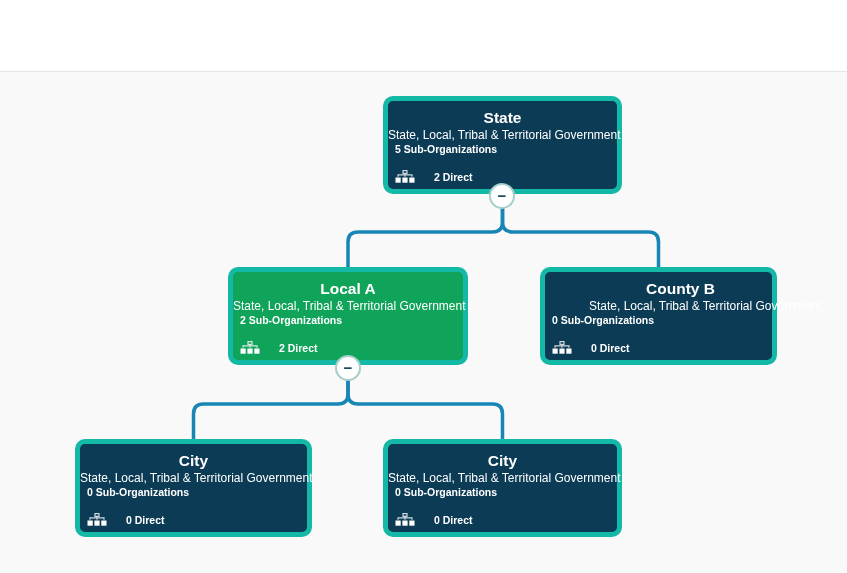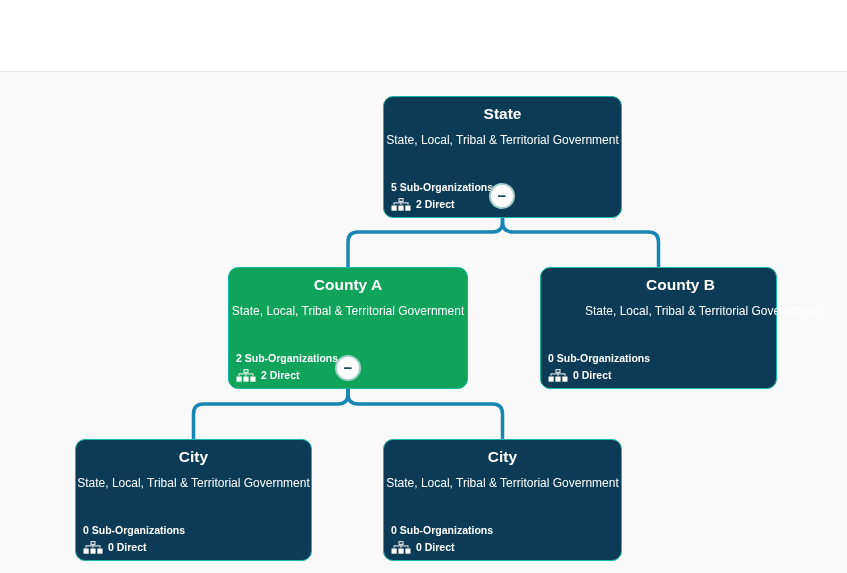--- a/index.html
+++ b/index.html
@@ -31,38 +31,38 @@
     background: #f9f9f9; border-top: 1px solid #e3e6e6; z-index: 0;
   }
 
   .connector-layer {
     position: absolute; left: 0; top: 0; width: 847px; height: 573px;
     z-index: 1; pointer-events: none;
   }
 
   
   .node {
-    position: absolute; width: 239px; height: 122px; border-radius: 10px;
-    border: 1px solid #14b8a6; color: #ffffff; z-index: 2; cursor: pointer;
+    position: absolute; width: 239px; height: 98px; border-radius: 10px;
+    border: 5px solid #14b8a6; color: #ffffff; z-index: 2; cursor: pointer;
   }
   .node.navy { background: #0c3b55; }
   .node.green { background: #10a35a; }
   .node-title {
     text-align: center; font-size: 15.5px; font-weight: bold;
     padding-top: 7px; line-height: 20px; white-space: nowrap;
   }
   .node-cat {
-    text-align: center; font-size: 12px; margin-top: 9px;
+    text-align: center; font-size: 12px; 
     line-height: 15px; white-space: nowrap;
   }
   .node-stats {
     position: absolute; left: 7px; bottom: 5px; font-size: 10.5px;
     font-weight: bold; line-height: 13px;
   }
-  .direct-row { display: flex; align-items: flex-start; gap: 5px; margin-top: 4px; }
+  .direct-row { display: flex; align-items: center; gap: 19px; margin-top: 14px; }
   .org-icon { display: inline-block; width: 20px; height: 14px; }
 
   
   .collapse-btn {
     position: absolute; width: 26px; height: 26px; border-radius: 50%;
     background: #ffffff; border: 2px solid #a5cfc8; color: #0c3b55;
     font-size: 15px; font-weight: bold; line-height: 20px; text-align: center;
     z-index: 3; cursor: pointer; font-family: "Liberation Sans", sans-serif;
     padding: 0;
   }
@@ -106,21 +106,21 @@
               <rect x="14.3" y="7.5" width="5.2" height="5.2"></rect>
             </g>
           </svg>
         </span>
         <span>2 Direct</span>
       </div>
     </div>
   </div>
 
   <div class="node green" style="left:228px; top:267px; width:240px;">
-    <div class="node-title">County A</div>
+    <div class="node-title">Local A</div>
     <div class="node-cat">State, Local, Tribal &amp; Territorial Government</div>
     <div class="node-stats">
       <div>2 Sub-Organizations</div>
       <div class="direct-row">
         <span class="org-icon">
           <svg viewBox="0 0 20 14" width="20" height="14" xmlns="http://www.w3.org/2000/svg">
             <g stroke="rgba(255,255,255,0.8)" stroke-width="1.2" fill="none">
               <rect x="8" y="0.6" width="4" height="2.8"></rect>
               <path d="M3 6.8 V4.8 H17 V6.8 M10 3.4 V6.8"></path>
             </g>

